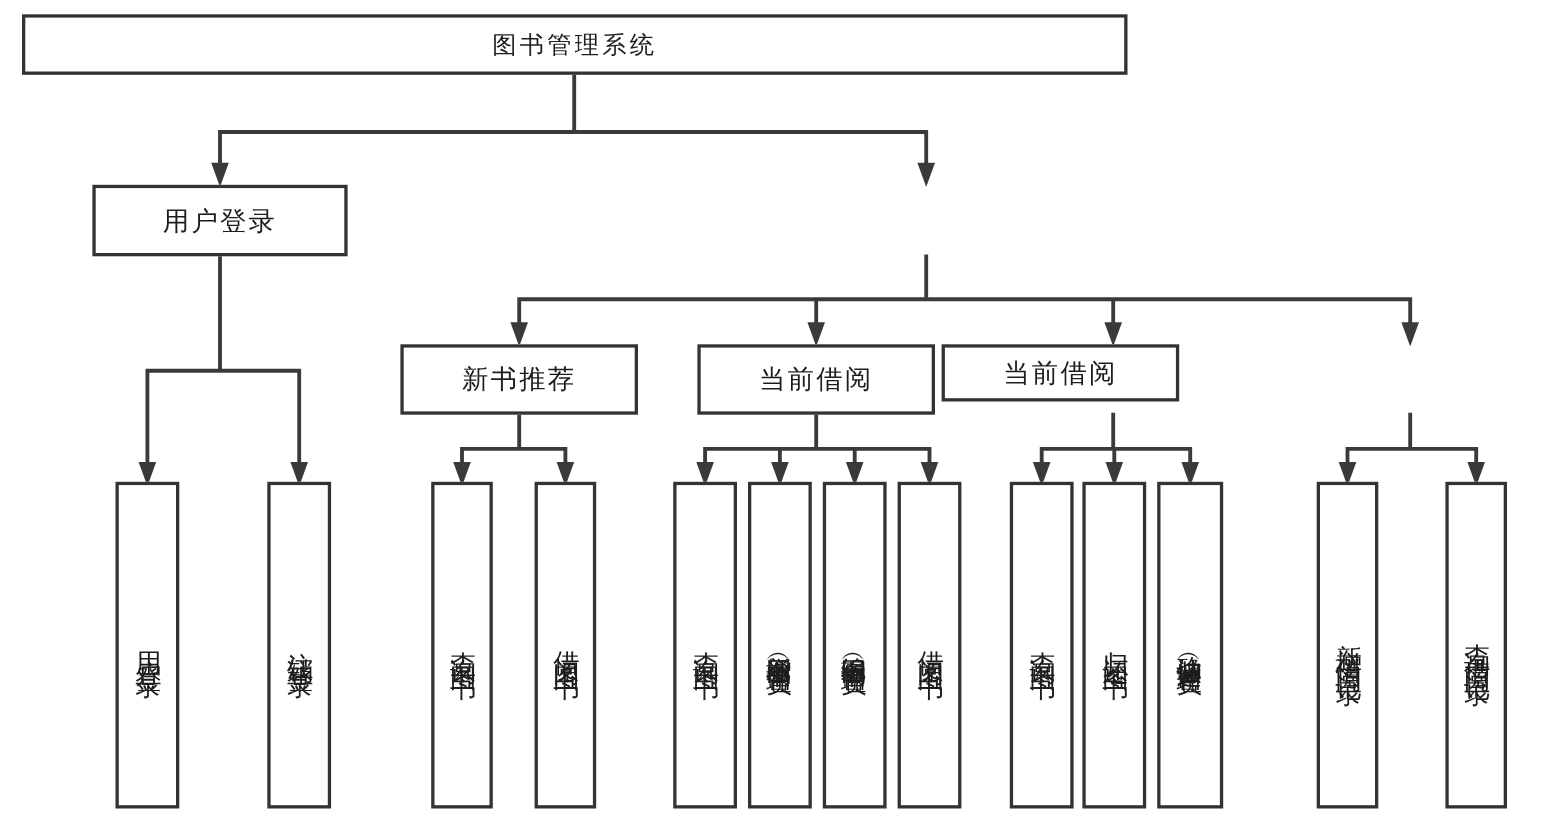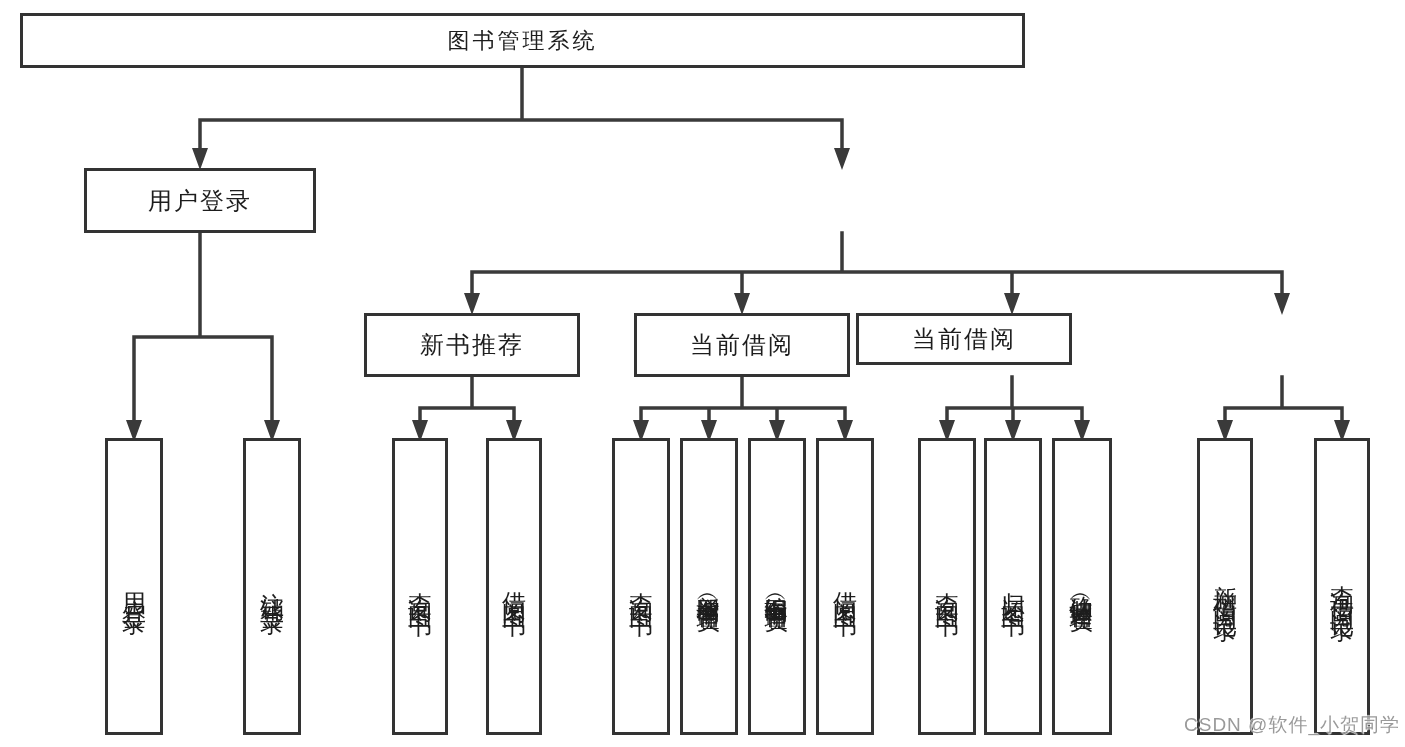--- a/index.html
+++ b/index.html
@@ -86,15 +86,14 @@
   <div class="vbox s2" style="left:748px;top:438px;width:58px;height:297px">编辑图书（管理员）</div>
   <div class="vbox" style="left:816px;top:438px;width:58px;height:297px">借阅图书</div>
 
   <div class="vbox" style="left:918px;top:438px;width:58px;height:297px">查询图书</div>
   <div class="vbox" style="left:984px;top:438px;width:58px;height:297px">归还图书</div>
   <div class="vbox s2" style="left:1052px;top:438px;width:60px;height:297px">确认归还（管理员）</div>
 
   <div class="vbox" style="left:1197px;top:438px;width:56px;height:297px">新增借阅记录</div>
   <div class="vbox" style="left:1314px;top:438px;width:56px;height:297px">查询借阅记录</div>
 
-  <div class="watermark">CSDN @软件_小贺同学</div>
 
 </div>
 
 </body></html>

